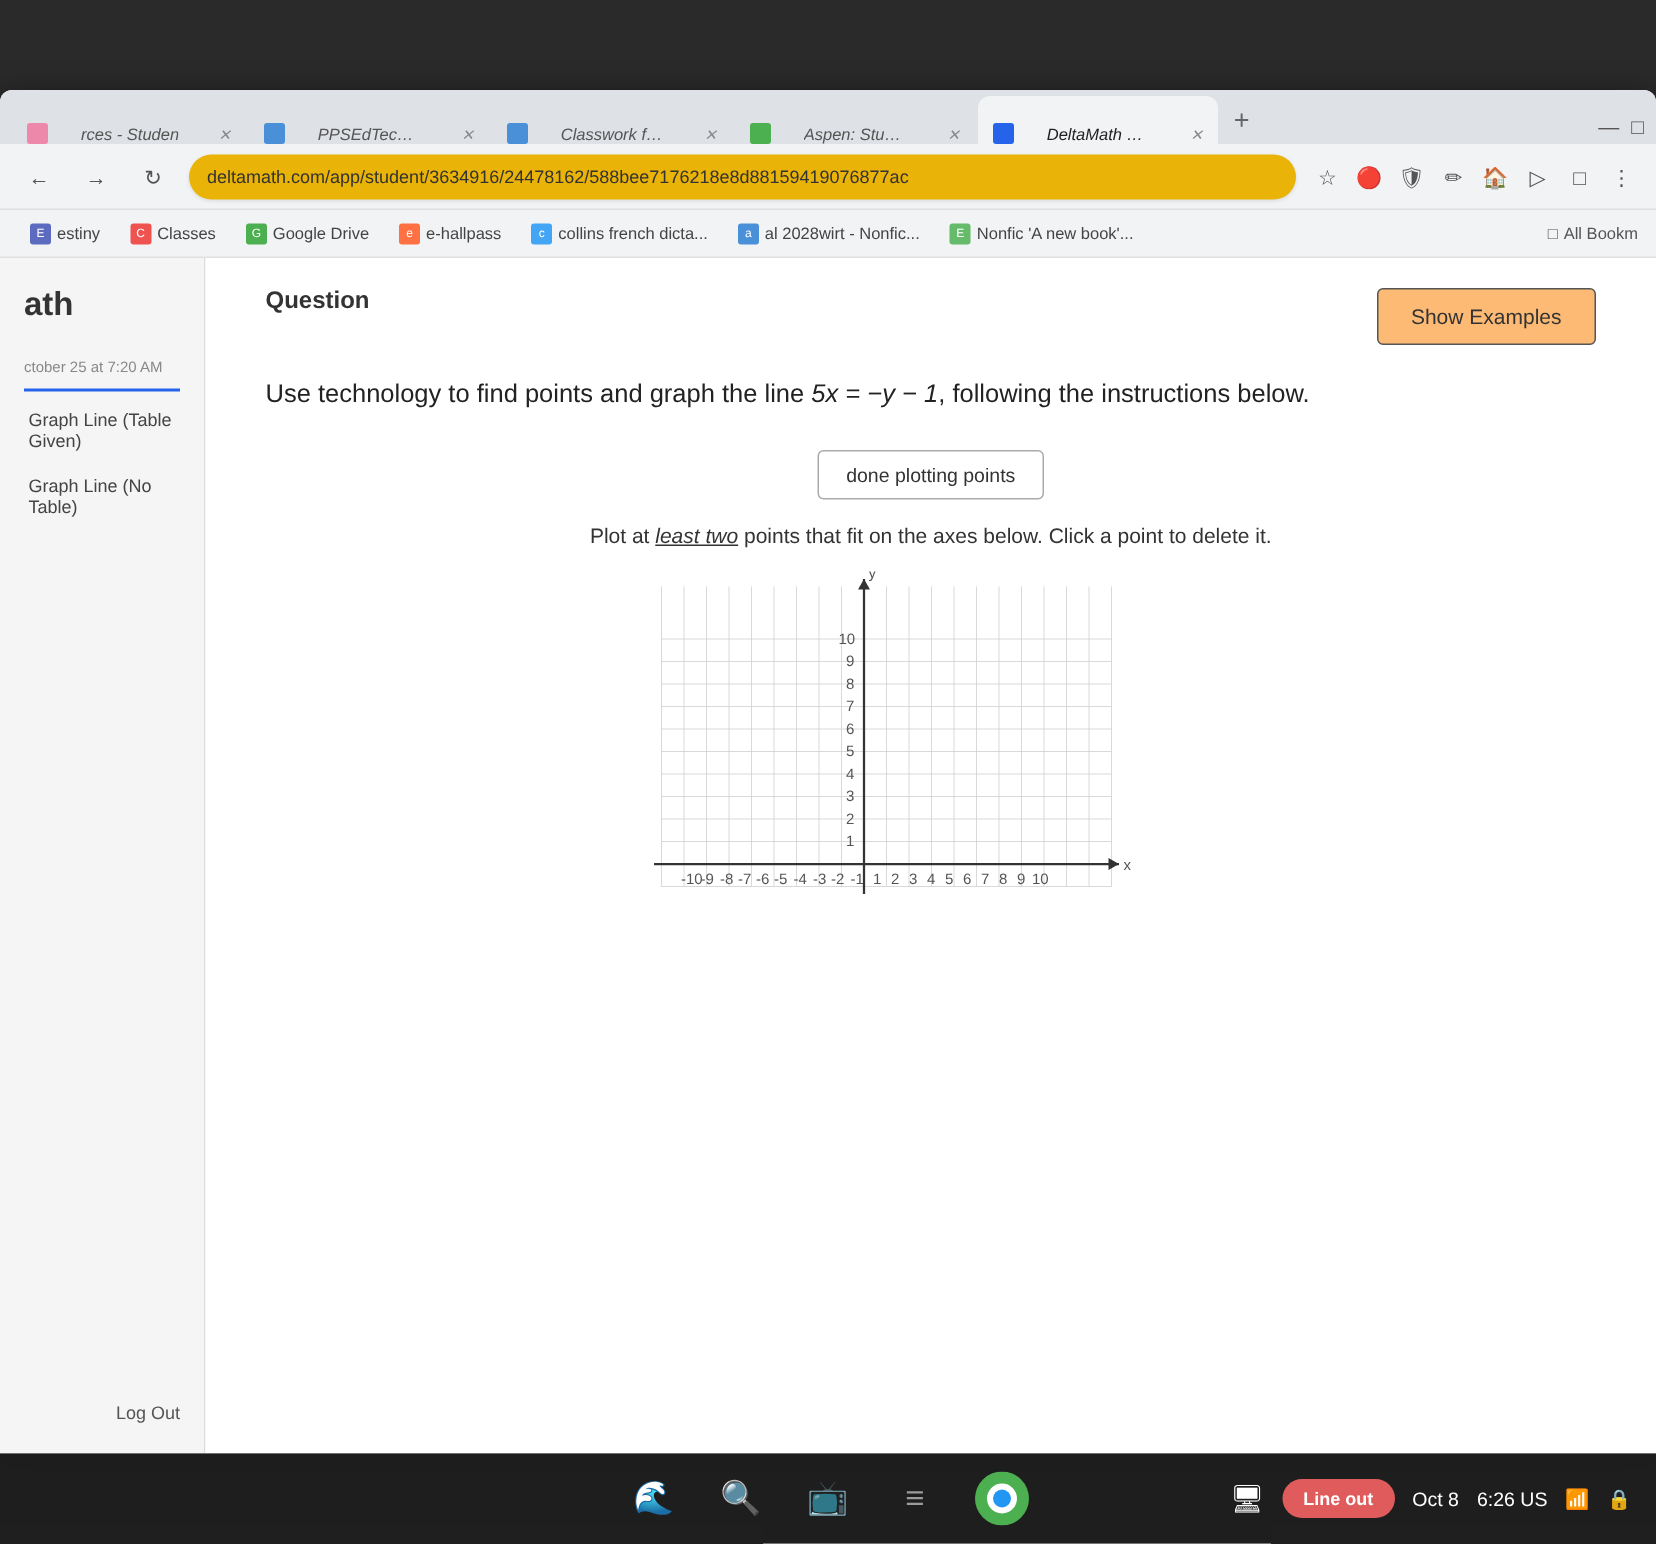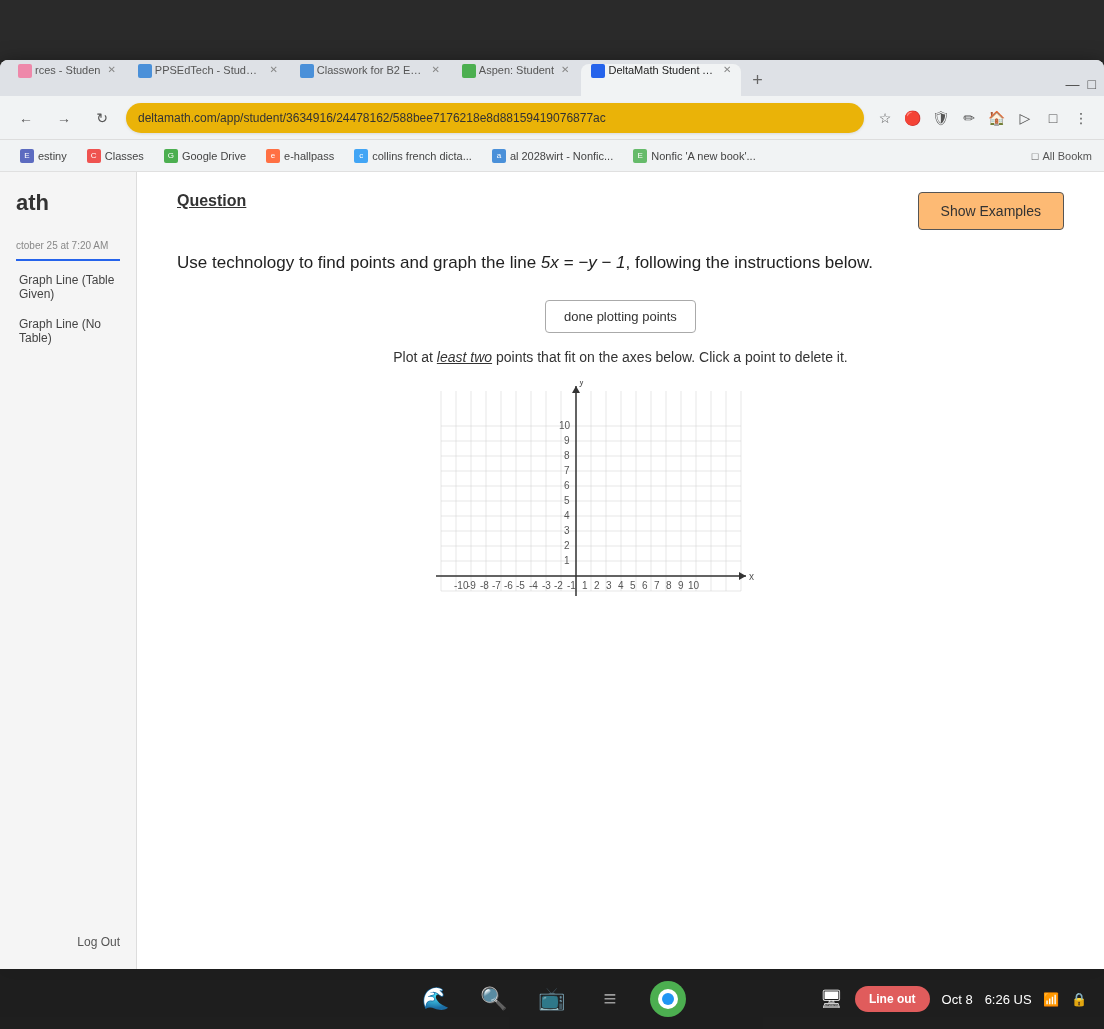--- a/index.html
+++ b/index.html
@@ -30,29 +30,30 @@
       background: #dee1e6;
       height: 36px;
       display: flex;
       align-items: flex-end;
       padding: 0 8px;
       gap: 2px;
     }
     .tab {
       height: 32px;
       display: flex;
-      align-items: flex-start;
+      align-items: flex-end;
       padding: 0 10px;
       border-radius: 8px 8px 0 0;
       font-size: 11px;
-      gap: 3px;
+      gap: 22px;
       max-width: 160px;
       background: #dee1e6;
       color: #555;
       cursor: pointer;
+      font-style: italic;
     }
     .tab.active {
       background: #f1f3f4;
       color: #222;
     }
     .tab-icon {
       width: 14px;
       height: 14px;
       border-radius: 2px;
       flex-shrink: 0;
@@ -253,21 +254,20 @@
     .question-header {
       display: flex;
       justify-content: space-between;
       align-items: flex-start;
       margin-bottom: 20px;
     }
     .question-label {
       font-size: 16px;
       font-weight: bold;
       color: #333;
-      text-decoration: underline;
     }
     .show-examples-btn {
       border: 1.5px solid #555;
       background: #fdba74;
       border-radius: 4px;
       padding: 10px 22px;
       font-size: 14px;
       color: #333;
       cursor: pointer;
       font-weight: 500;

